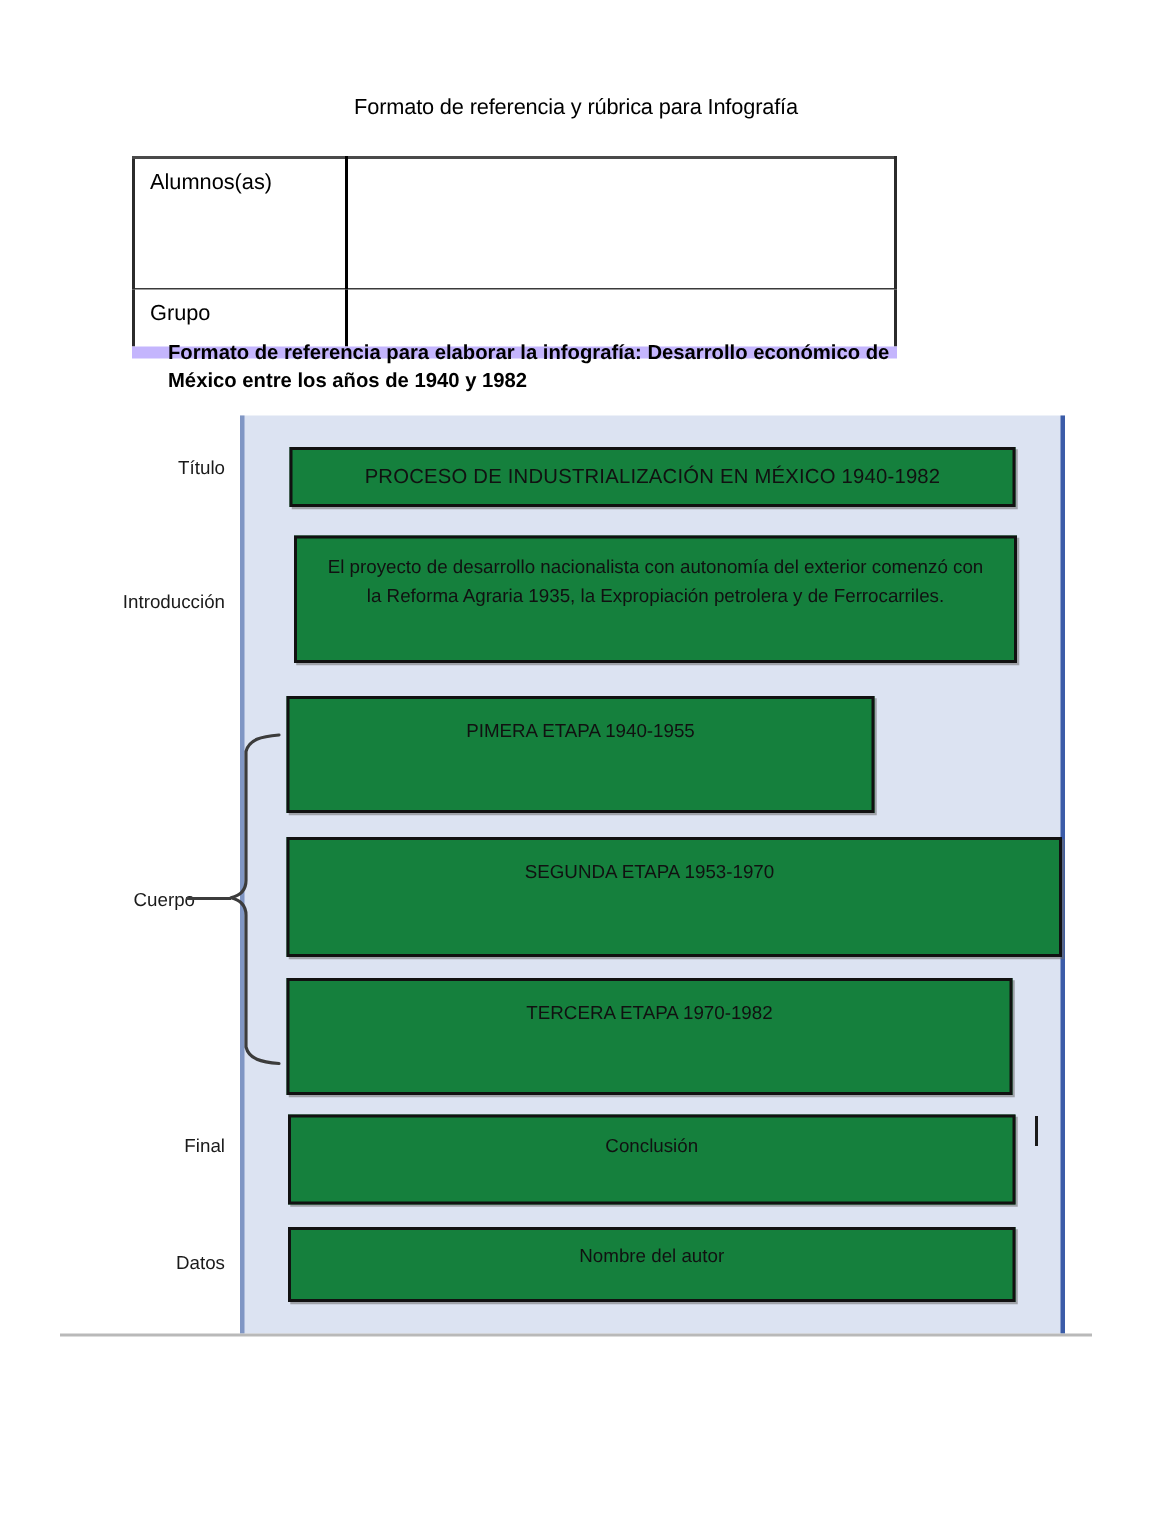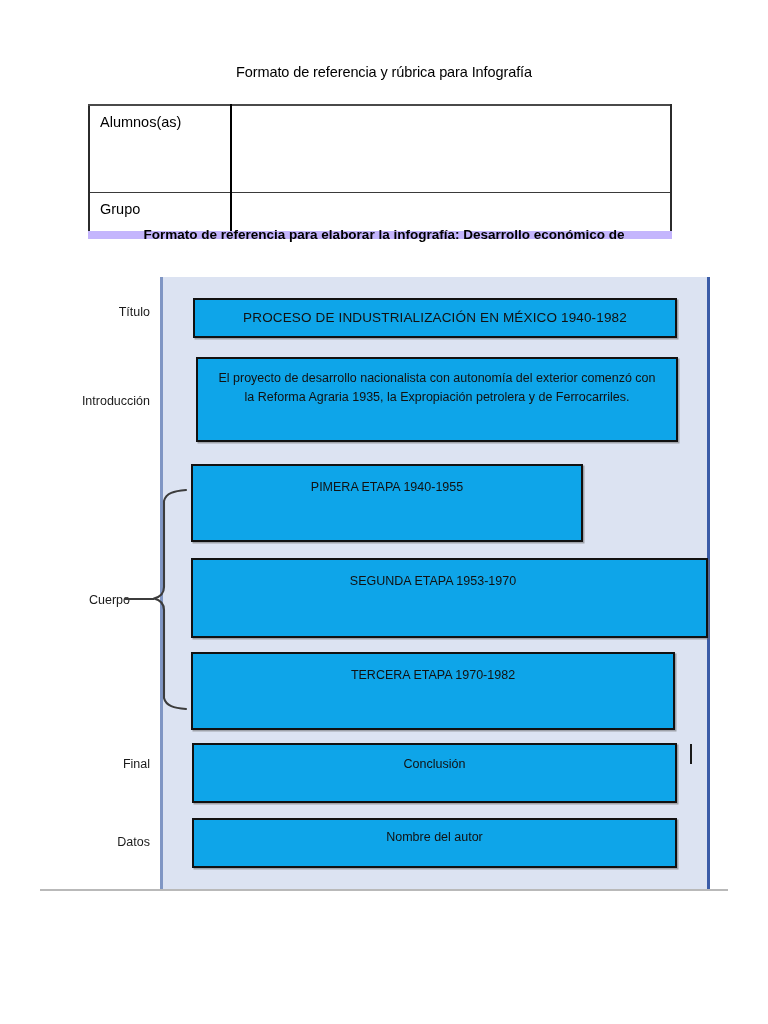--- a/index.html
+++ b/index.html
@@ -26,21 +26,21 @@
     font-size: 14.5px;
     font-weight: normal;
     letter-spacing: -0.1px;
   }
 
   
   .id-table {
     position: absolute;
     left: 88px;
     top: 104px;
-    width: 584px;
+    width: 510px;
     border-collapse: collapse;
     table-layout: fixed;
   }
   .id-table td {
     border: 1px solid #3a3a3a;
     padding: 0;
     vertical-align: top;
   }
   .id-table .lbl {
     width: 130px;
@@ -54,24 +54,23 @@
   .id-table tr.short td.lbl { line-height: 1.2; }
   .id-table .val { }
   .id-table .outer-top { border-top: 2px solid #4a4a4a; }
   .id-table .outer-bottom { border-bottom: 8px solid #c4b5fd; }
   .id-table .outer-right { border-right: 2px solid #2b2b2b; }
   .id-table .outer-left { border-left: 2px solid #2b2b2b; }
 
   
   .sub-title {
     position: absolute;
-    left: 96px;
+    left: 112px;
     top: 225px;
     width: 576px;
-    text-align: center;
     font-size: 13.5px;
     font-weight: bold;
     line-height: 1.42;
   }
 
   
   .panel {
     position: absolute;
     left: 160px;
     top: 277px;
@@ -110,21 +109,21 @@
     left: 124px;
     top: 598px;
     width: 30px;
     height: 2px;
     background: #3c3c3c;
   }
 
   
   .box {
     position: absolute;
-    background: #0ea5e9;
+    background: #15803d;
     border: 2px solid #111111;
     box-sizing: border-box;
     box-shadow: 1.5px 1.5px 0 rgba(110,110,110,0.55);
     font-size: 12.5px;
     color: #111111;
     text-align: center;
     line-height: 1.55;
   }
   .box .box-text {
     display: block;
@@ -196,20 +195,21 @@
     </tr>
     <tr class="short">
       <td class="lbl outer-bottom outer-left">Grupo</td>
       <td class="val outer-bottom outer-right"></td>
     </tr>
   </tbody>
 </table>
 
 <div class="sub-title">
   <span>Formato de referencia para elaborar la infografía: Desarrollo económico de</span><br>
+  <span>México entre los años de 1940 y 1982</span>
 </div>
 
 <div class="panel"></div>
 
 <div class="row-label lbl-titulo">Título</div>
 <div class="row-label lbl-introduccion">Introducción</div>
 <div class="row-label lbl-cuerpo">Cuerpo</div>
 <div class="row-label lbl-final">Final</div>
 <div class="row-label lbl-datos">Datos</div>
 

